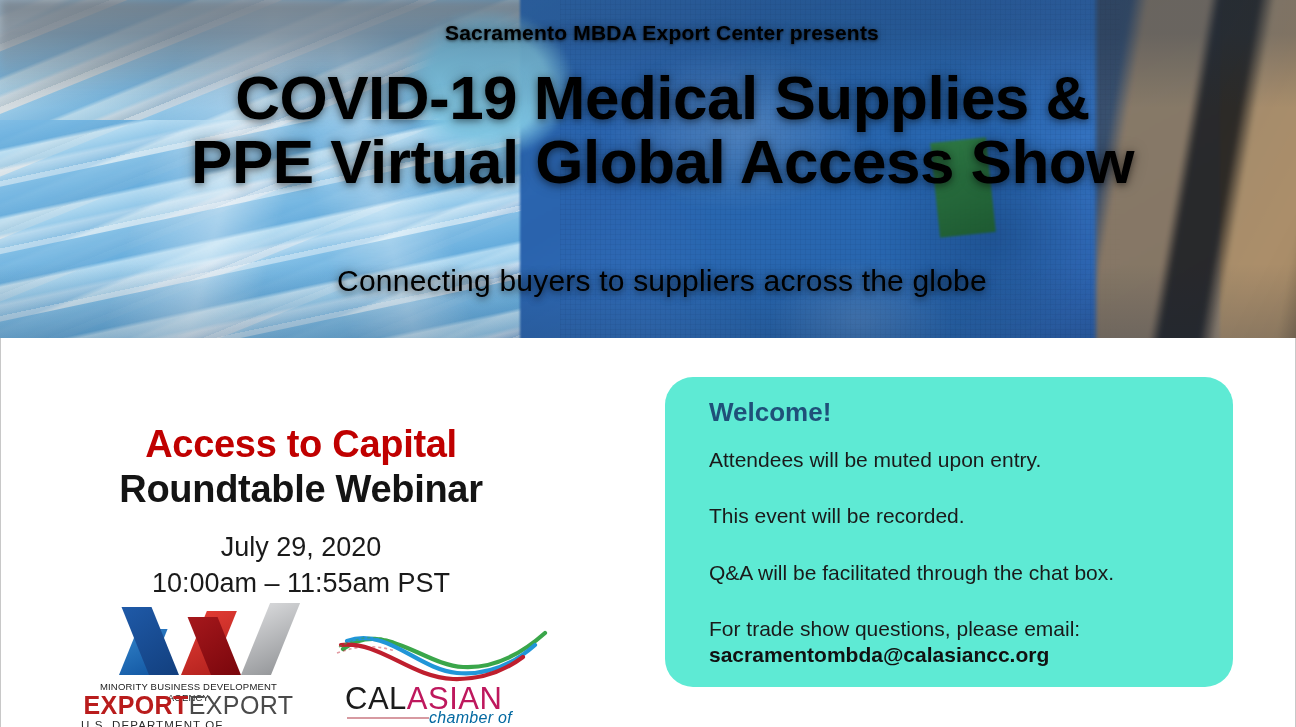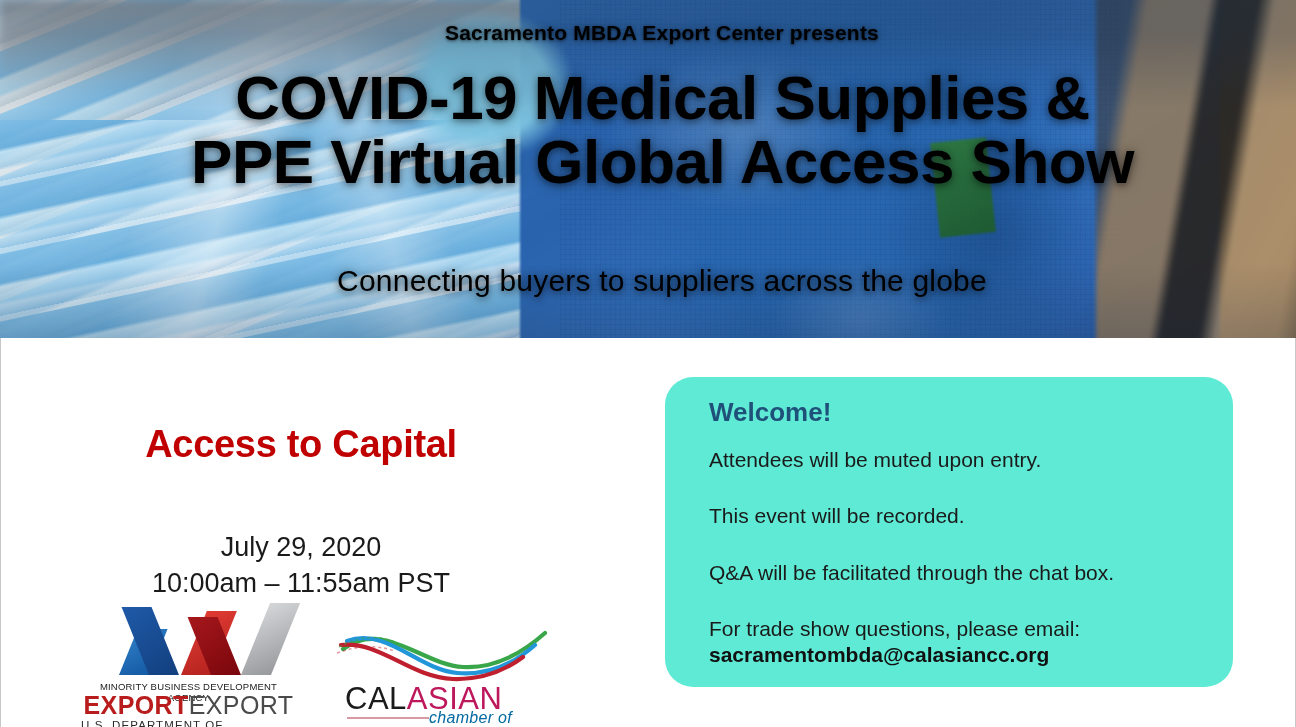--- a/index.html
+++ b/index.html
@@ -380,20 +380,21 @@
         <span class="l2">PPE Virtual Global Access Show</span>
       </div>
       <div class="hero-sub">Connecting buyers to suppliers across the globe</div>
     </div>
   </div>
 
   <div class="body-area">
 
     <div class="left-col">
       <div class="title-red">Access to Capital</div>
+      <div class="title-black">Roundtable Webinar</div>
       <div class="date-line">
         <span>July 29, 2020</span>
         <span>10:00am – 11:55am PST</span>
       </div>
 
       <div class="logos">
 
         <div class="mbda">
           <div class="mbda-mark">
             <i class="chev c1"></i>

